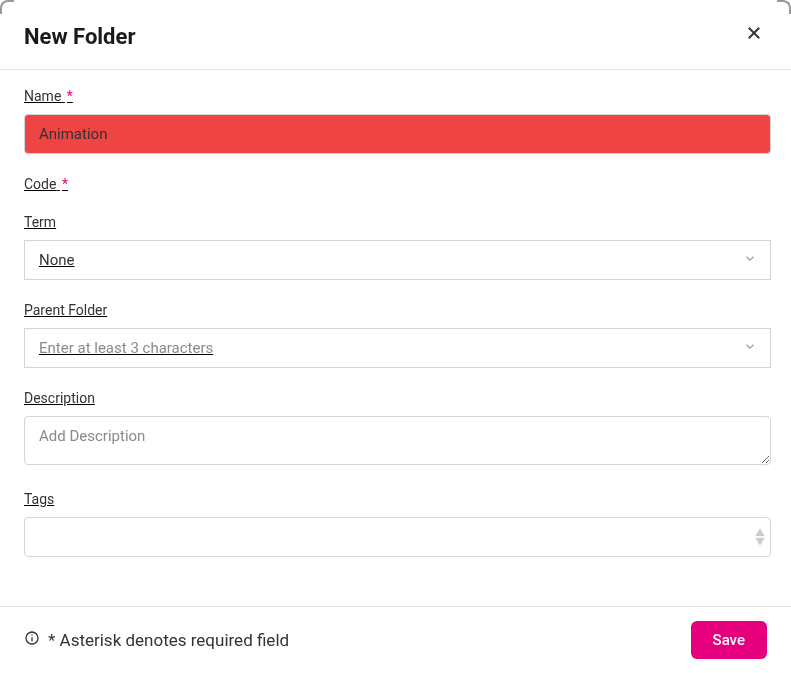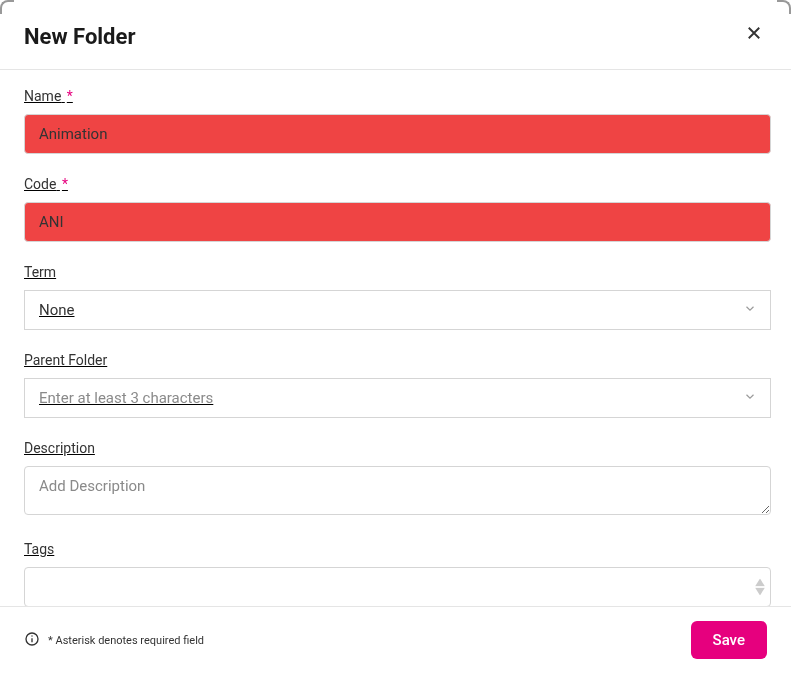--- a/index.html
+++ b/index.html
@@ -181,21 +181,21 @@
       justify-content: space-between;
       align-items: center;
       padding: 14px 24px;
       border-top: 1px solid #e5e5e5;
       background: #fff;
     }
     .footer-note {
       display: flex;
       align-items: center;
       gap: 8px;
-      font-size: 11px;
+      font-size: 17px;
       color: #333;
     }
     .info-icon svg {
       width: 16px;
       height: 16px;
     }
     .save-btn {
       background: #e6007e;
       color: #fff;
       border: none;
@@ -234,21 +234,20 @@
       <span class="required-mark">*</span>
     </label>
     <input type="text" class="text-input filled" value="Animation" style="">
   </div>
 
   <div class="form-group">
     <label class="form-label">
       <span>Code</span>
       <span class="required-mark">*</span>
     </label>
-    <input type="text" class="text-input filled" value="ANI" style="">
   </div>
 
   <div class="form-group">
     <label class="form-label">Term</label>
     <div class="select-wrap">
       <div class="select-input">
         <span>None</span>
       </div>
       <span class="chevron">
         <svg viewBox="0 0 24 24">

